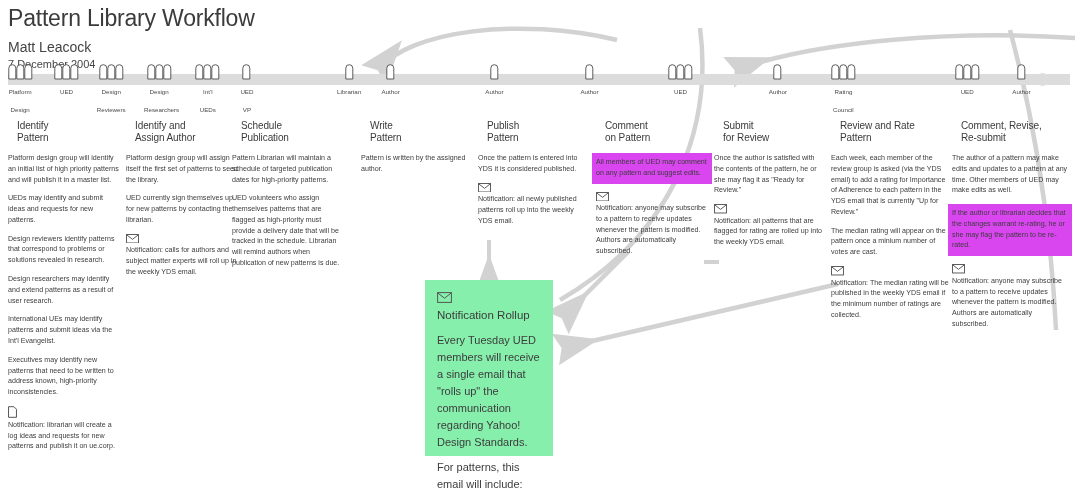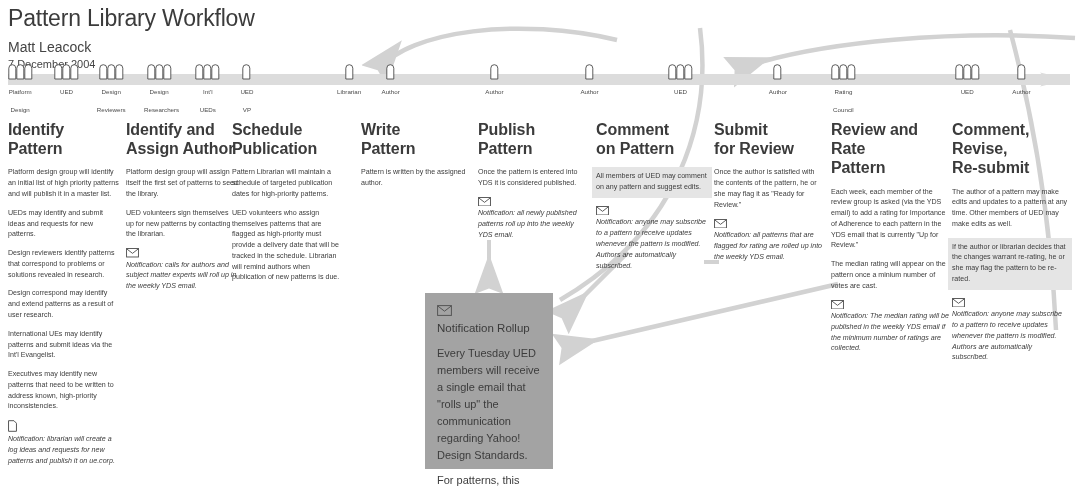--- a/index.html
+++ b/index.html
@@ -24,37 +24,37 @@
 
   
   .lane{position:absolute;left:8px;top:74px;width:1062px;height:11px;background:#dcdcdc;}
   .actor{position:absolute;text-align:center;}
   .actor .glyph{height:18px;display:block;}
   .actor .caption{font-size:6.2px;color:#4a4a4a;line-height:1.25;margin-top:1px;white-space:pre-line;}
 
   
   .col{position:absolute;top:120px;}
   .col h2{
-    margin:0 0 9px 0;
-    font-size:16px;font-weight:700;color:#3b3b3b;
+    margin:0 0 9px 9px;
+    font-size:10px;font-weight:400;color:#3b3b3b;
     line-height:1.2;white-space:pre-line;letter-spacing:-0.1px;
   }
   .para{font-size:7.1px;line-height:1.52;color:#3c3c3c;margin:0 0 8px 0;}
-  .para.hl{background:#e5e5e5;padding:4px 4px 5px 4px;margin-left:-4px;margin-right:-4px;}
-  .note{margin-top:2px;font-style:italic;}
+  .para.hl{background:#d946ef;padding:4px 4px 5px 4px;margin-left:-4px;margin-right:-4px;}
+  .note{margin-top:2px;}
   .note .env{display:block;margin-bottom:2px;}
   .note .ntext{font-size:7.1px;line-height:1.52;color:#3c3c3c;}
 
   
   .env svg{display:block;}
 
   
   .rollup{
-    position:absolute;left:425px;top:293px;width:128px;height:176px;
-    background:#a3a3a3;
+    position:absolute;left:425px;top:280px;width:128px;height:176px;
+    background:#86efac;
   }
   .rollup-inner{padding:12px 12px 0 12px;}
   .rollup h3{margin:6px 0 9px 0;font-size:11.5px;font-weight:400;color:#3b3b3b;line-height:1.2;}
   .rollup .para{font-size:11px;line-height:1.55;margin-bottom:8px;}
   .rollup .list{font-size:7.1px;line-height:1.55;white-space:pre-line;}
 </style>
 </head>
 <body>
 
 <div id="canvas">
@@ -194,37 +194,37 @@
         </span><span class="caption">Author</span></div>
     </div>
 
   <div id="columns">
       <div class="col" style="left: 8px; width: 112px;">
         <h2>Identify
 Pattern</h2>
         <p class="para">Platform design group will identify an initial list of high priority patterns and will publish it in a master list.</p>
         <p class="para">UEDs may identify and submit ideas and requests for new patterns.</p>
         <p class="para">Design reviewers identify patterns that correspond to problems or solutions revealed in research.</p>
-        <p class="para">Design correspond may identify and extend patterns as a result of user research.</p>
+        <p class="para">Design researchers may identify and extend patterns as a result of user research.</p>
         <p class="para">International UEs may identify patterns and submit ideas via the Int'l Evangelist.</p>
         <p class="para">Executives may identify new patterns that need to be written to address known, high-priority inconsistencies.</p>
         <div class="note">
           <span class="env">
             <svg width="9" height="12" viewBox="0 0 10 13">
               <path d="M0.6,0.6 L6.6,0.6 L9.4,3.4 L9.4,12.4 L0.6,12.4 Z" fill="none" stroke="#555" stroke-width="1.1"></path>
             </svg>
           </span>
           <div class="ntext">Notification: librarian will create a log ideas and requests for new patterns and publish it on ue.corp.</div>
         </div>
       </div>
       <div class="col" style="left: 126px; width: 112px;">
         <h2>Identify and
 Assign Author</h2>
         <p class="para">Platform design group will assign itself the first set of patterns to seed the library.</p>
-        <p class="para">UED volunteers sign themselves up for new patterns by contacting the librarian.</p>
+        <p class="para">UED currently sign themselves up for new patterns by contacting the librarian.</p>
         <div class="note">
           <span class="env">
             <svg width="13" height="9.5" viewBox="0 0 15 11">
               <rect x="0.6" y="0.6" width="13.8" height="9.8" fill="none" stroke="#555" stroke-width="1.1"></rect>
               <path d="M0.9,1.1 L7.5,6.2 L14.1,1.1" fill="none" stroke="#555" stroke-width="1.1"></path>
             </svg>
           </span>
           <div class="ntext">Notification: calls for authors and subject matter experts will roll up in the weekly YDS email.</div>
         </div>
       </div>

